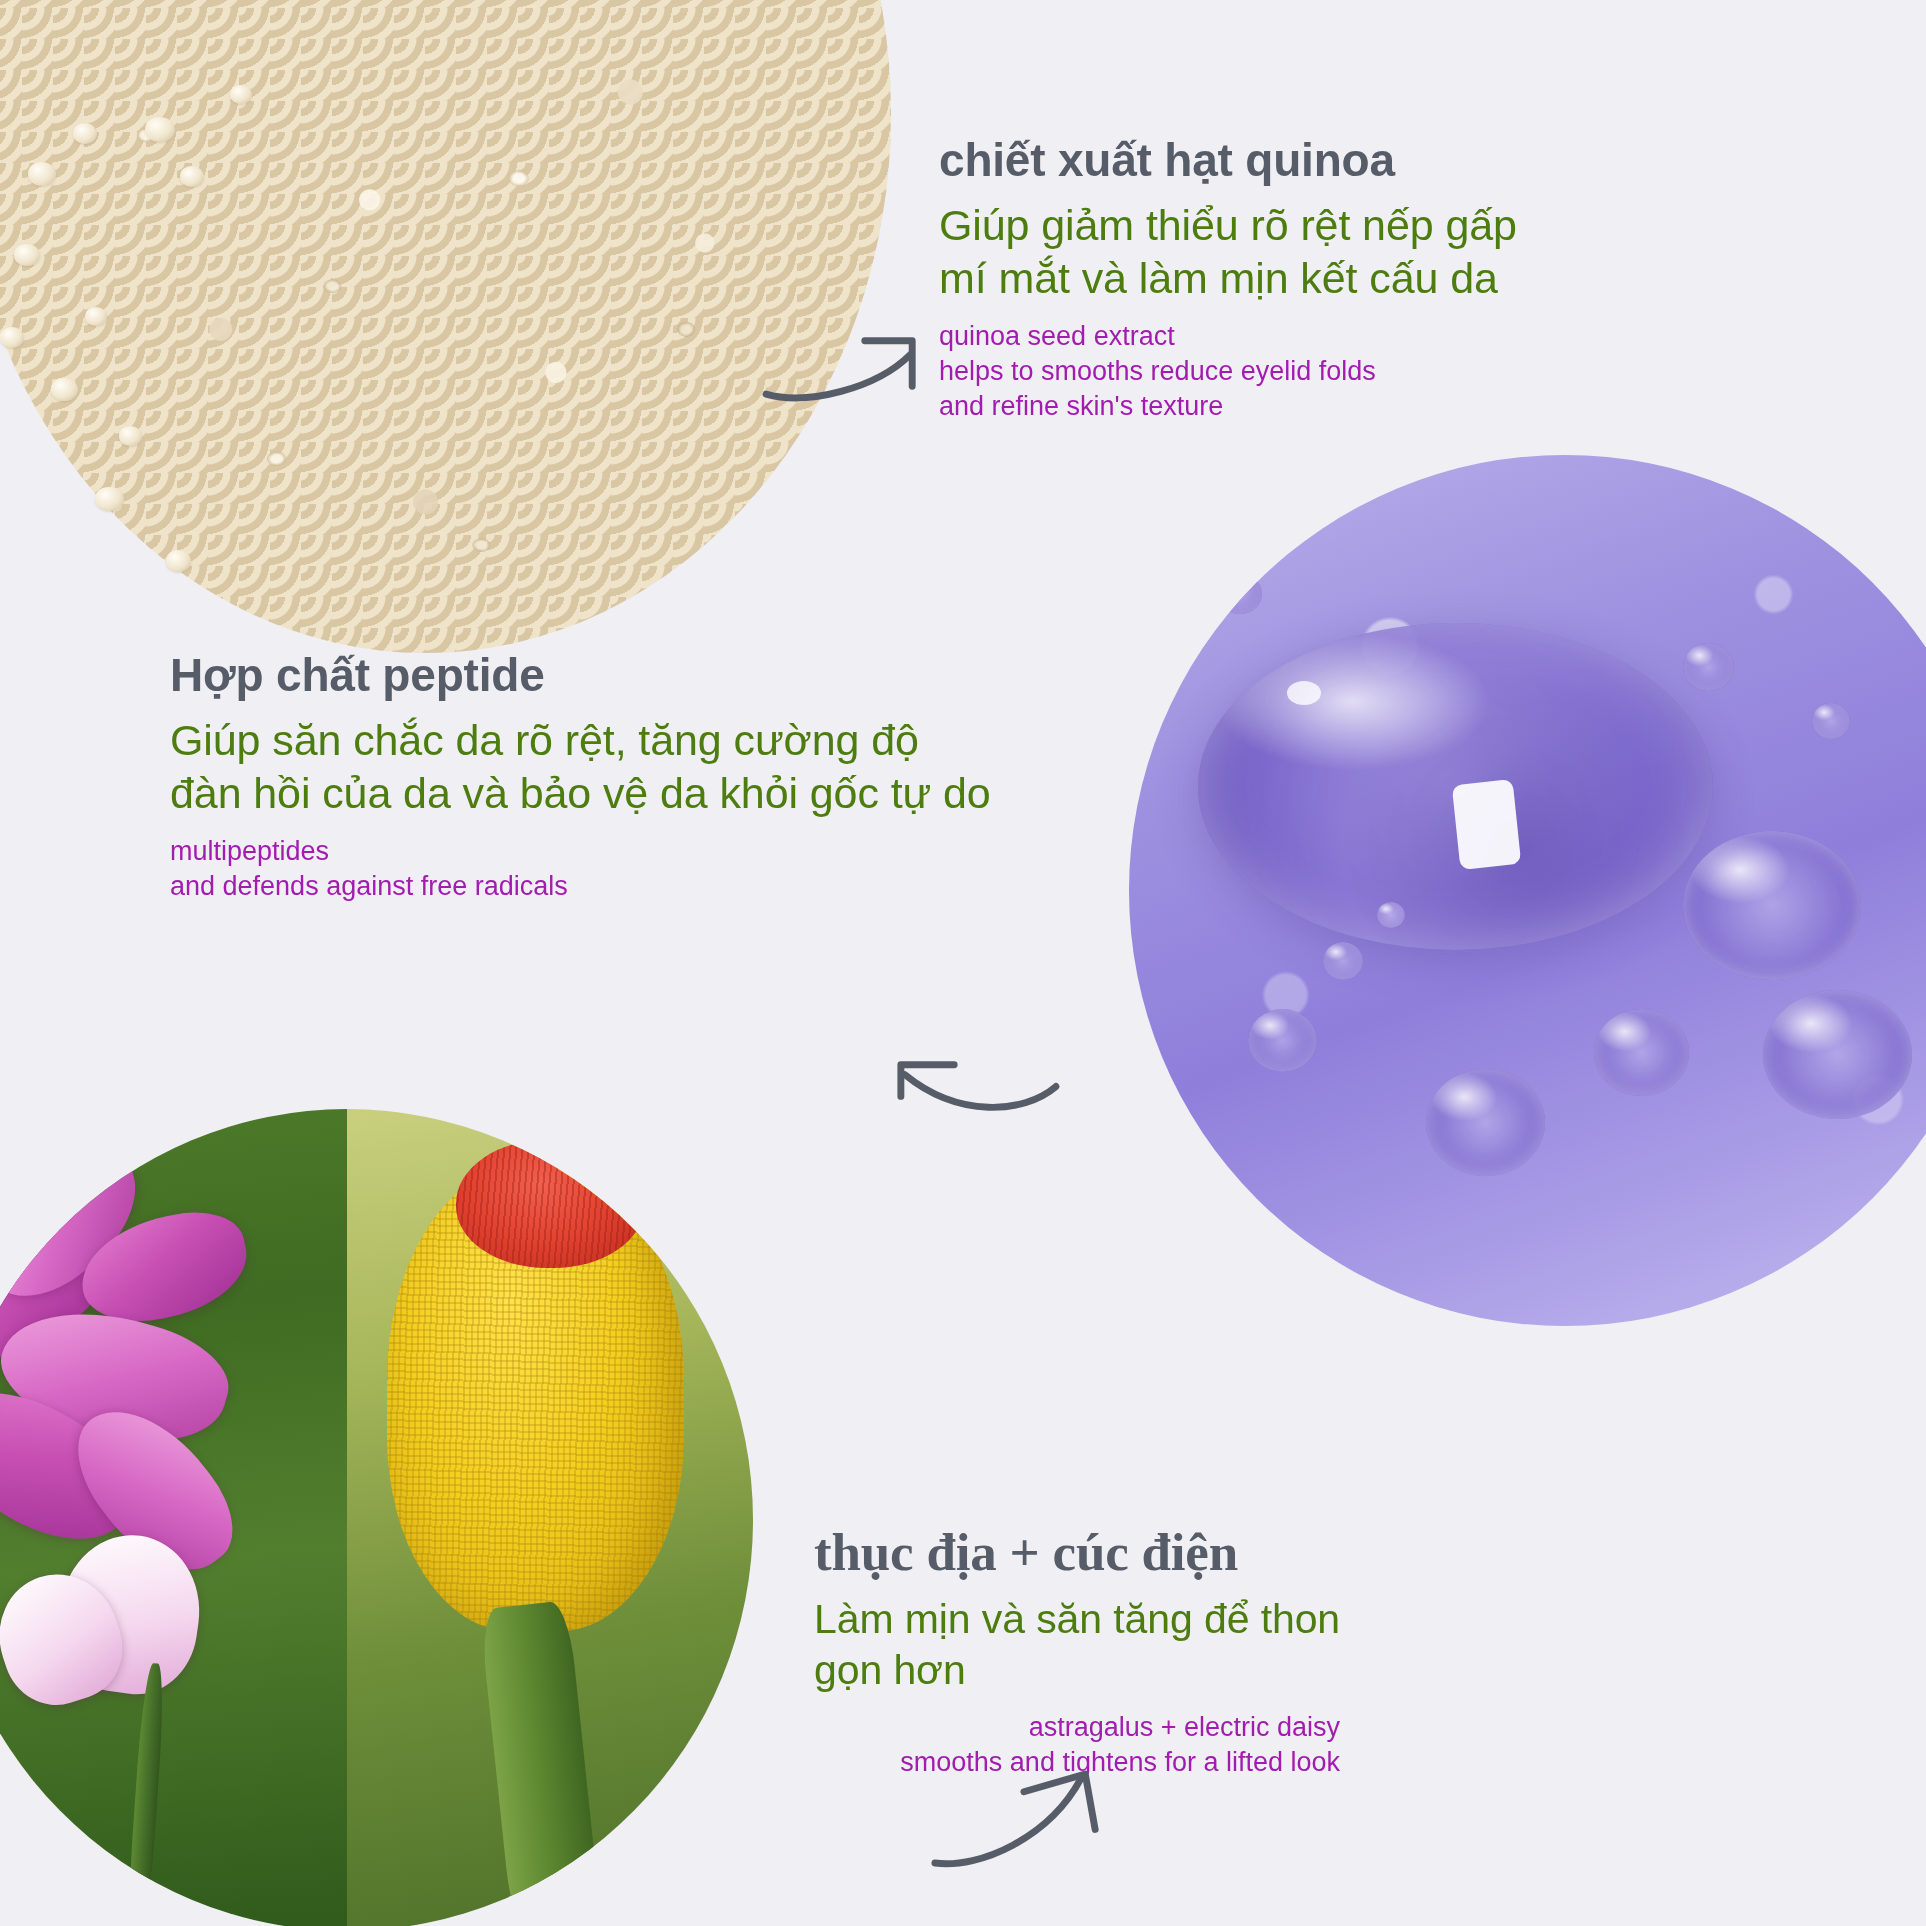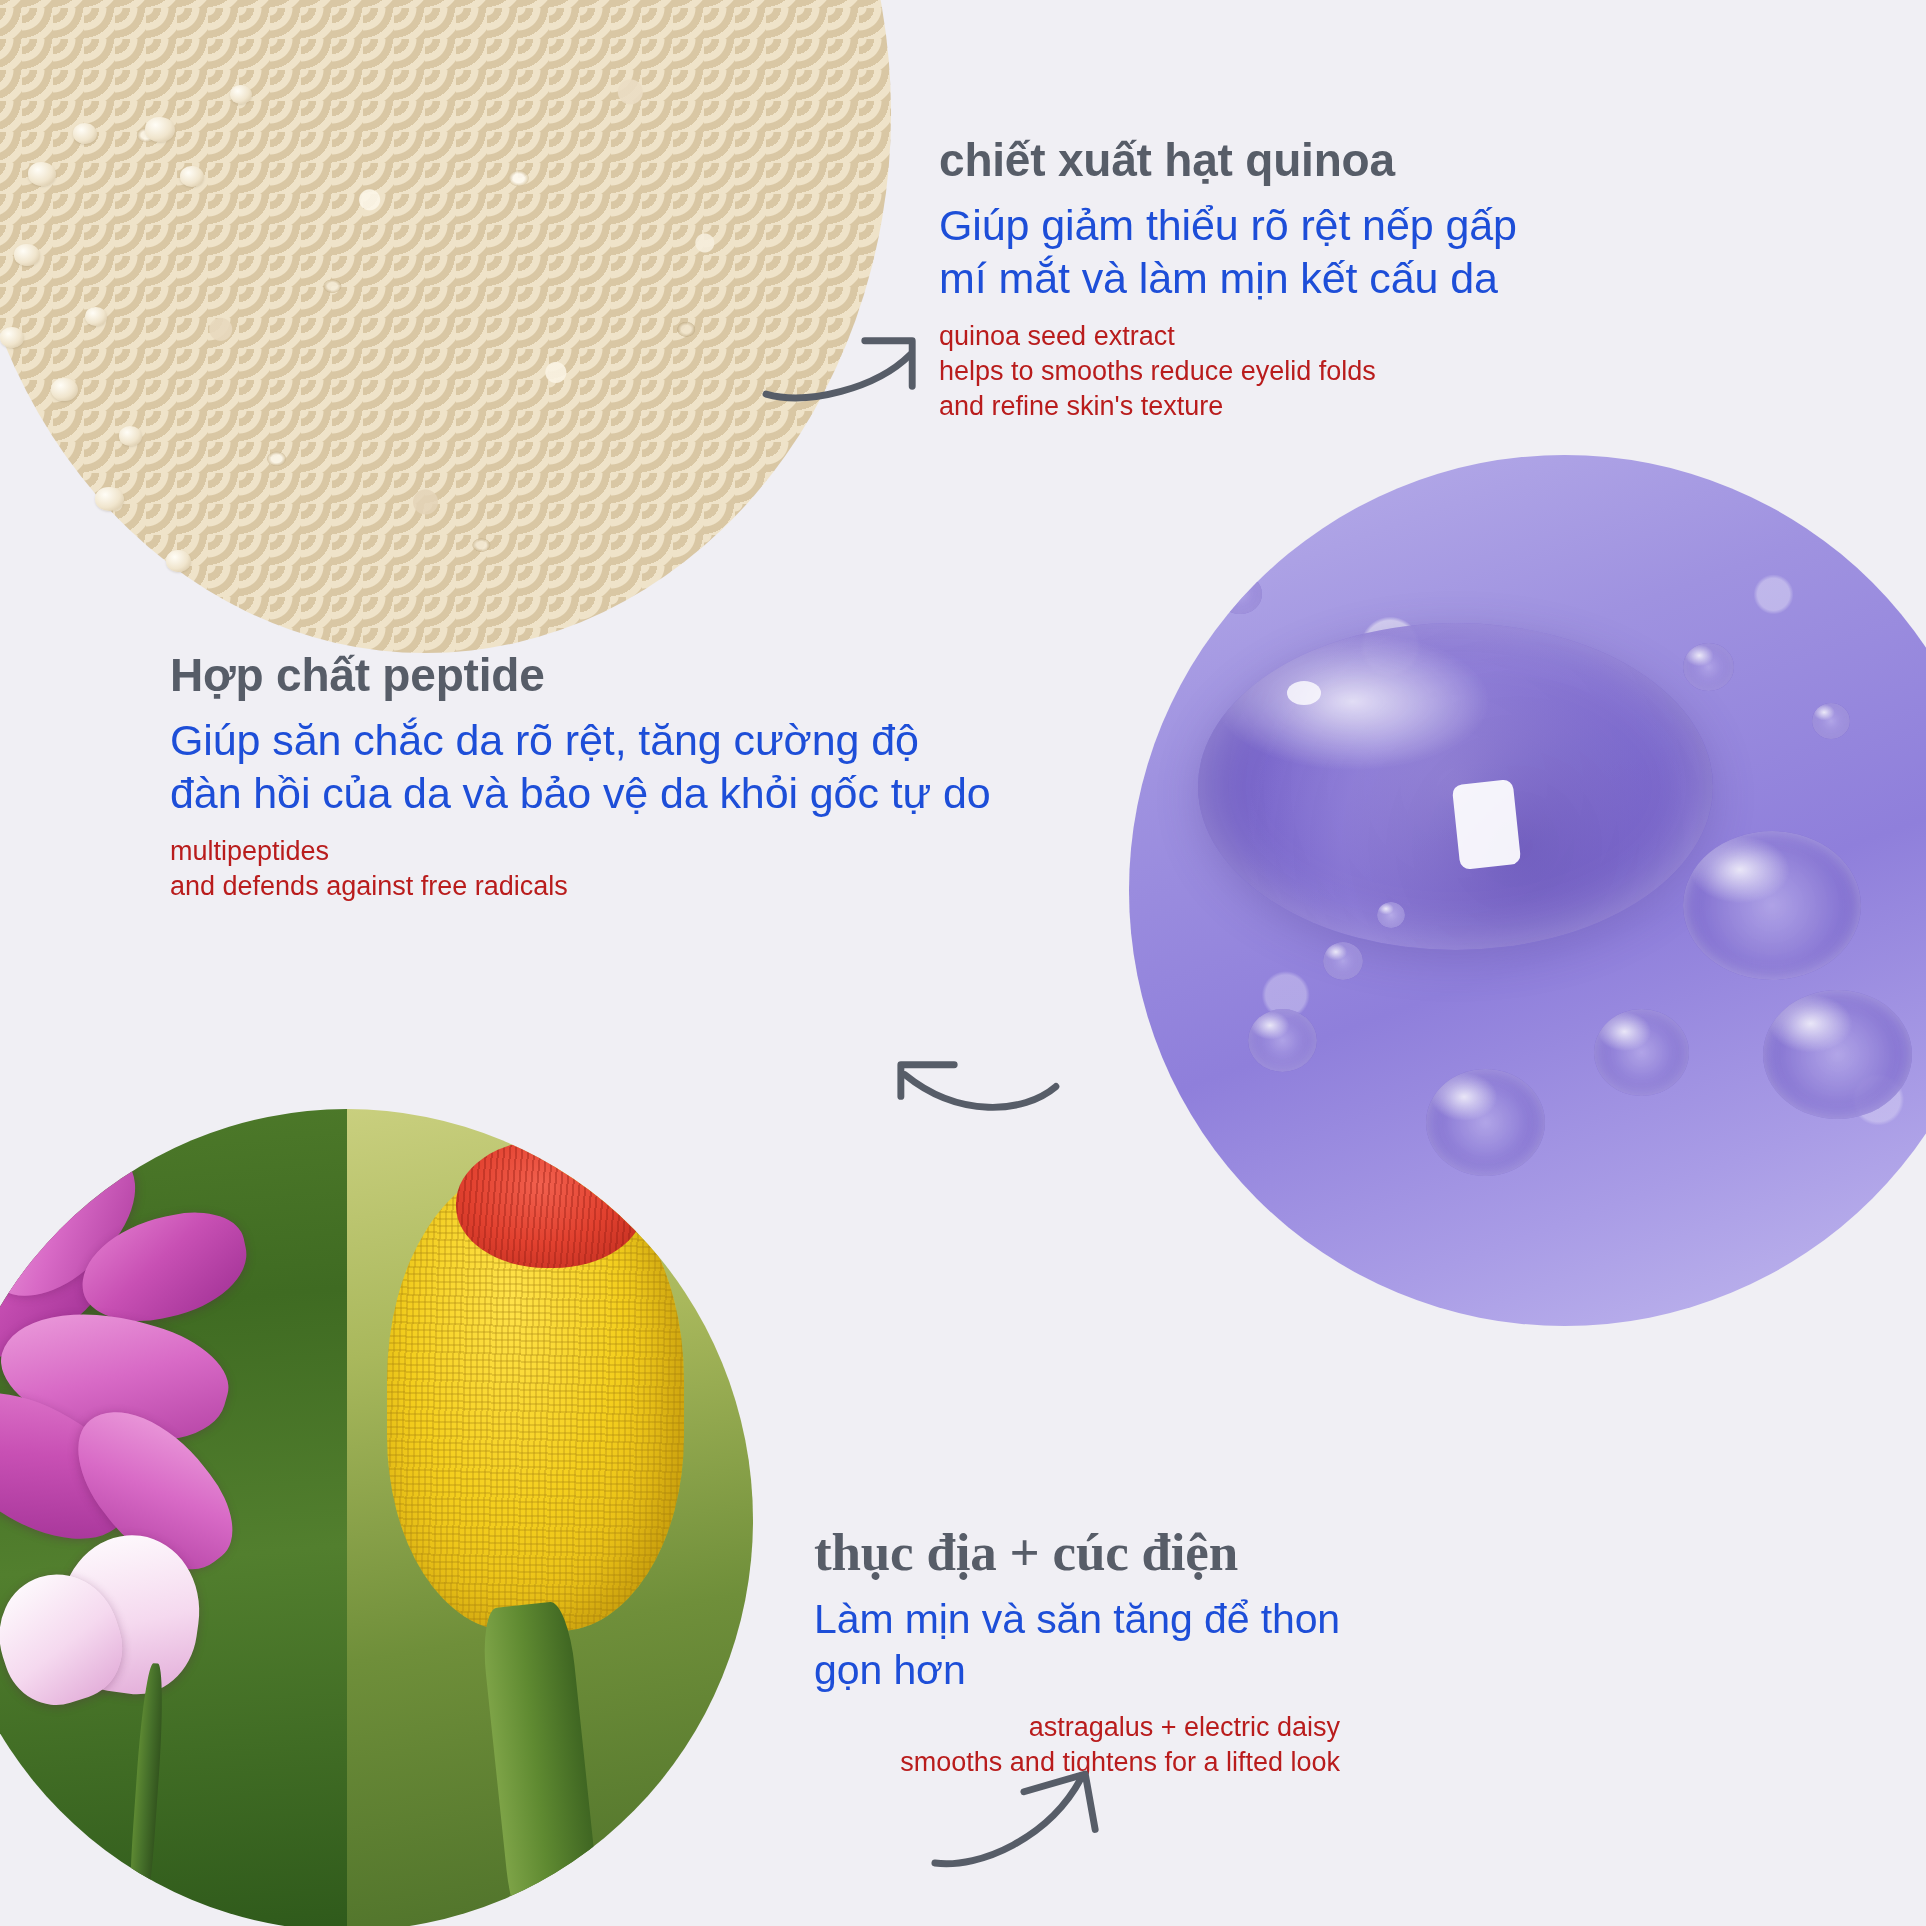--- a/index.html
+++ b/index.html
@@ -101,27 +101,27 @@
   
   .block{position:absolute;}
   .vi-head{
     font-weight:700;
     color:#575d68;
     letter-spacing:-0.2px;
     line-height:1.12;
     white-space:nowrap;
   }
   .vi-body{
-    color:#1d4ed8;
+    color:#4d7c0f;
     line-height:1.24;
     font-weight:400;
     letter-spacing:-0.1px;
   }
   .en-body{
-    color:#b91c1c;
+    color:#a21caf;
     line-height:1.30;
     font-weight:400;
     letter-spacing:0px;
   }
   .vi-body div, .en-body div{white-space:nowrap;}
 
   #b1{left:939px;top:135px;}
   #b1 .vi-head{font-size:46px;}
   #b1 .vi-body{font-size:43px;margin-top:12px;}
   #b1 .en-body{font-size:27px;margin-top:14px;}

